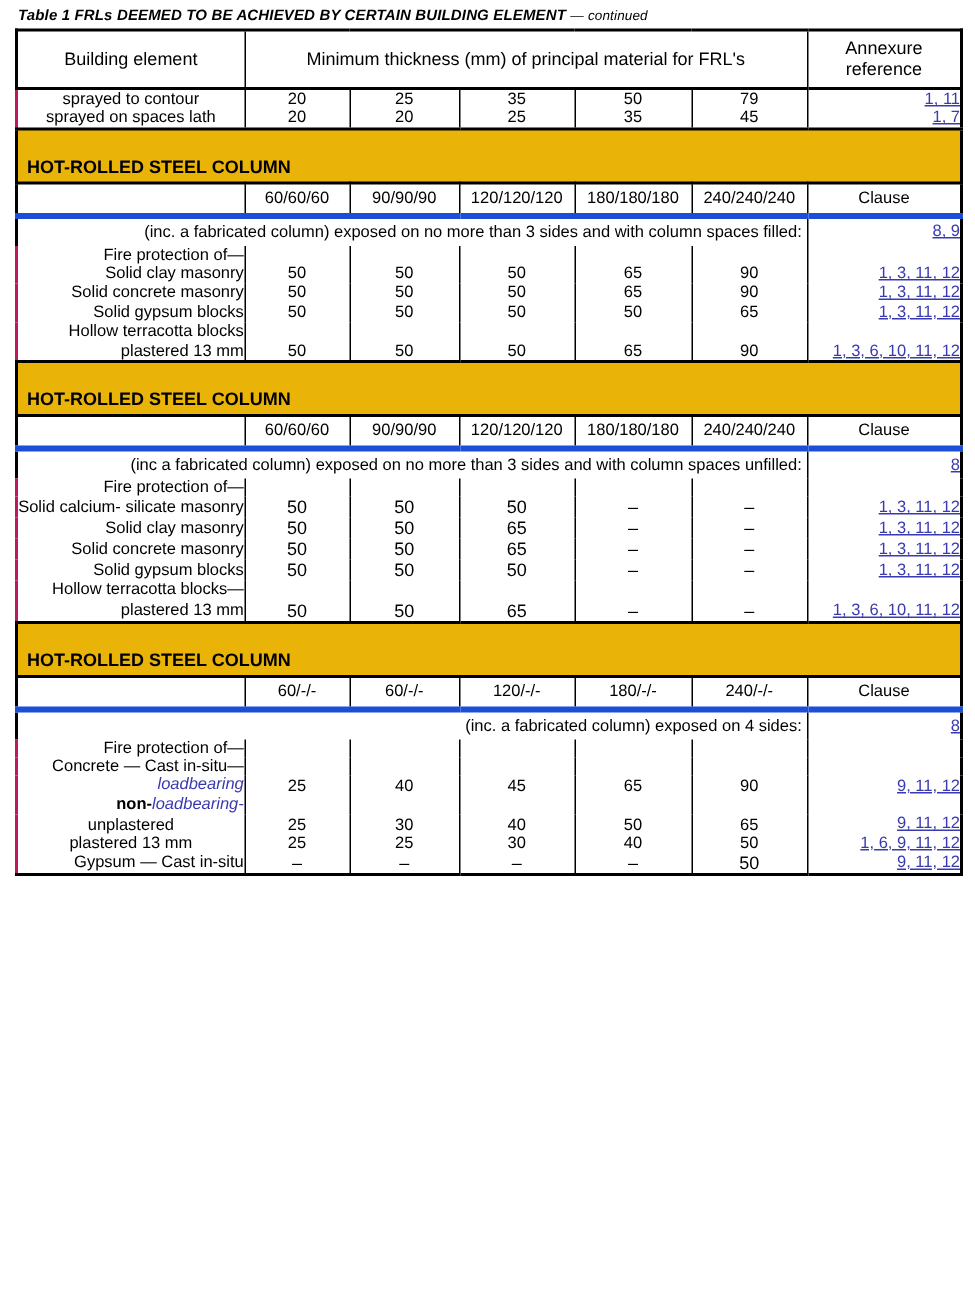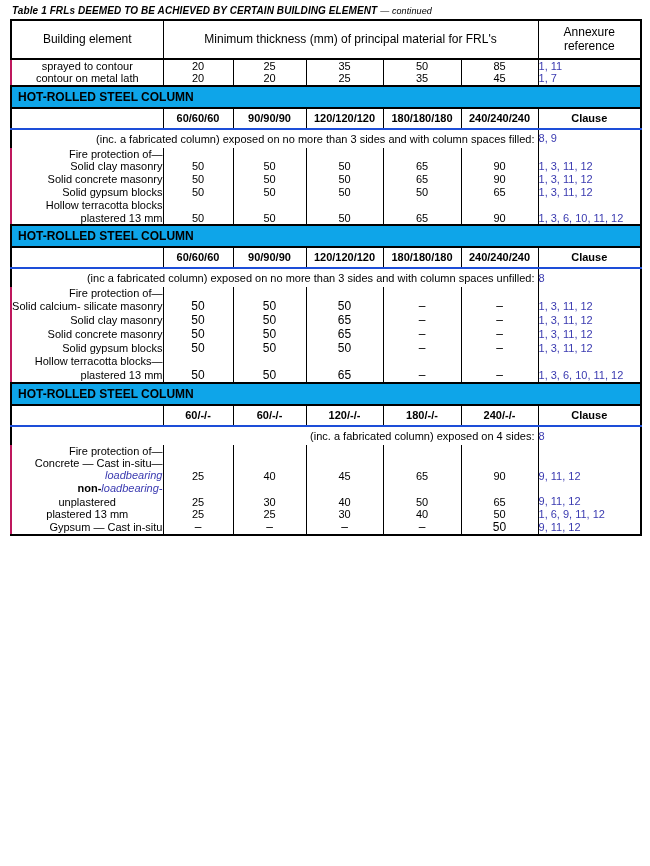--- a/index.html
+++ b/index.html
@@ -82,50 +82,50 @@
   td.elem-left {
     text-align: right;
     padding: 2px 3px 2px 6px;
     border-left: 2px solid #000;
   }
   td.val {
     text-align: center;
     padding: 2px 2px;
   }
   td.annex {
-    text-align: left;
+    text-align: right;
     padding: 2px 3px 2px 5px;
     color: #3A3AB0;
     font-weight: bold;
     font-size: 11px;
     line-height: 1.12;
     border-left: 2px solid #000;
     border-right: 2px solid #000;
+    text-decoration: underline;
   }
 
   
   tr.banner td {
-    background: #0ea5e9;
+    background: #eab308;
     font-weight: bold;
     font-size: 12px;
     text-align: left;
-    padding: 3px 2px 3px 6px;
+    padding: 17px 2px 3px 6px;
     border-top: 2px solid #000;
     border-bottom: 2px solid #000;
     border-left: 2px solid #000;
     border-right: 2px solid #000;
   }
 
   
   tr.sub-head td {
     text-align: center;
     padding: 3px 2px 4px 2px;
     font-size: 11px;
-    border-bottom: 2px solid #1d4ed8;
-    font-weight: bold;
+    border-bottom: 4px solid #1d4ed8;
   }
   tr.sub-head td.lft { border-left: 2px solid #000; }
   tr.sub-head td.rgt { border-right: 2px solid #000; }
 
   
   tr.note td.note-text {
     text-align: right;
     padding: 3px 3px 3px 4px;
     border-left: 2px solid #000;
     border-right: none;
@@ -191,25 +191,25 @@
         <span>reference</span>
       </td>
     </tr>
 
     <tr class="body-row">
       <td class="elem">sprayed to contour</td>
       <td class="val">20</td>
       <td class="val">25</td>
       <td class="val">35</td>
       <td class="val">50</td>
-      <td class="val">85</td>
+      <td class="val">79</td>
       <td class="annex">1, 11</td>
     </tr>
     <tr class="body-row block-end">
-      <td class="elem">contour on metal lath</td>
+      <td class="elem">sprayed on spaces lath</td>
       <td class="val">20</td>
       <td class="val">20</td>
       <td class="val">25</td>
       <td class="val">35</td>
       <td class="val">45</td>
       <td class="annex">1, 7</td>
     </tr>
 
     <tr class="banner">
       <td colspan="7">HOT-ROLLED STEEL COLUMN</td>

